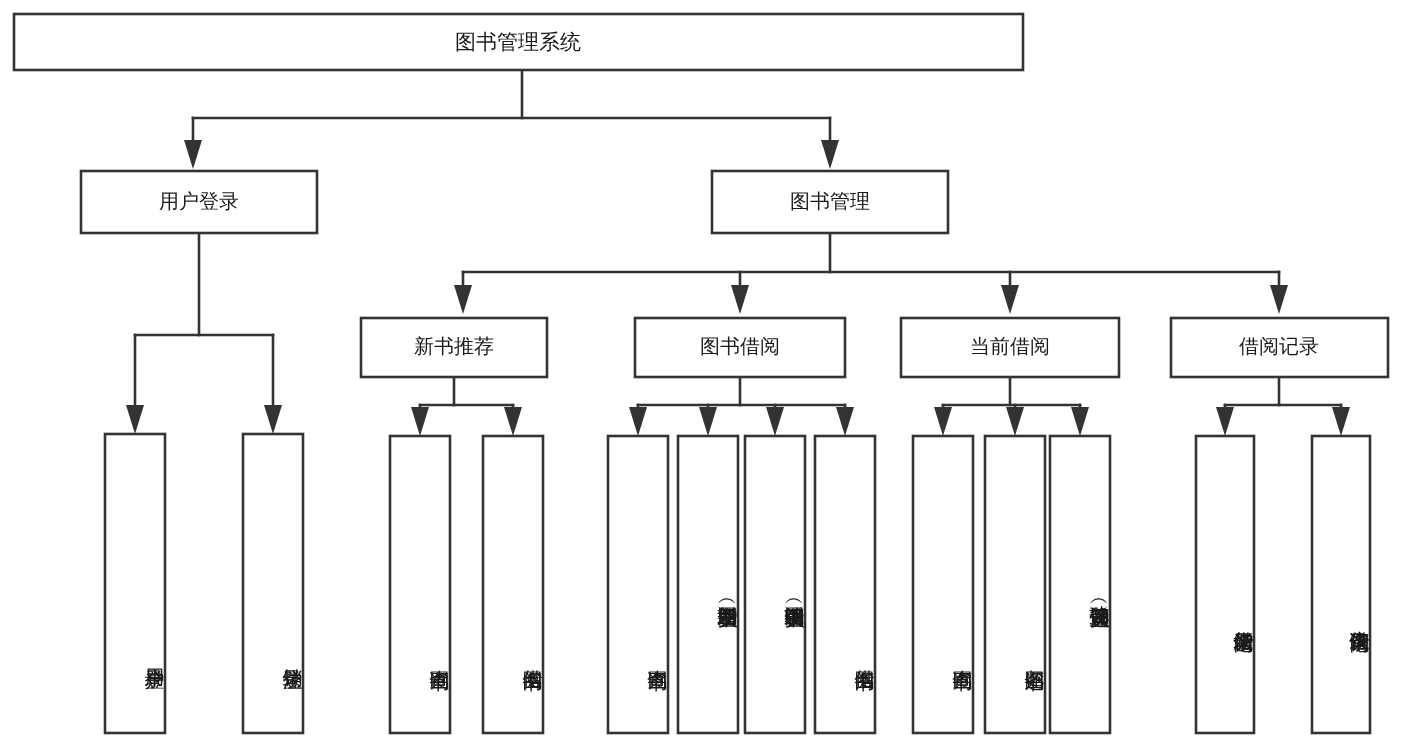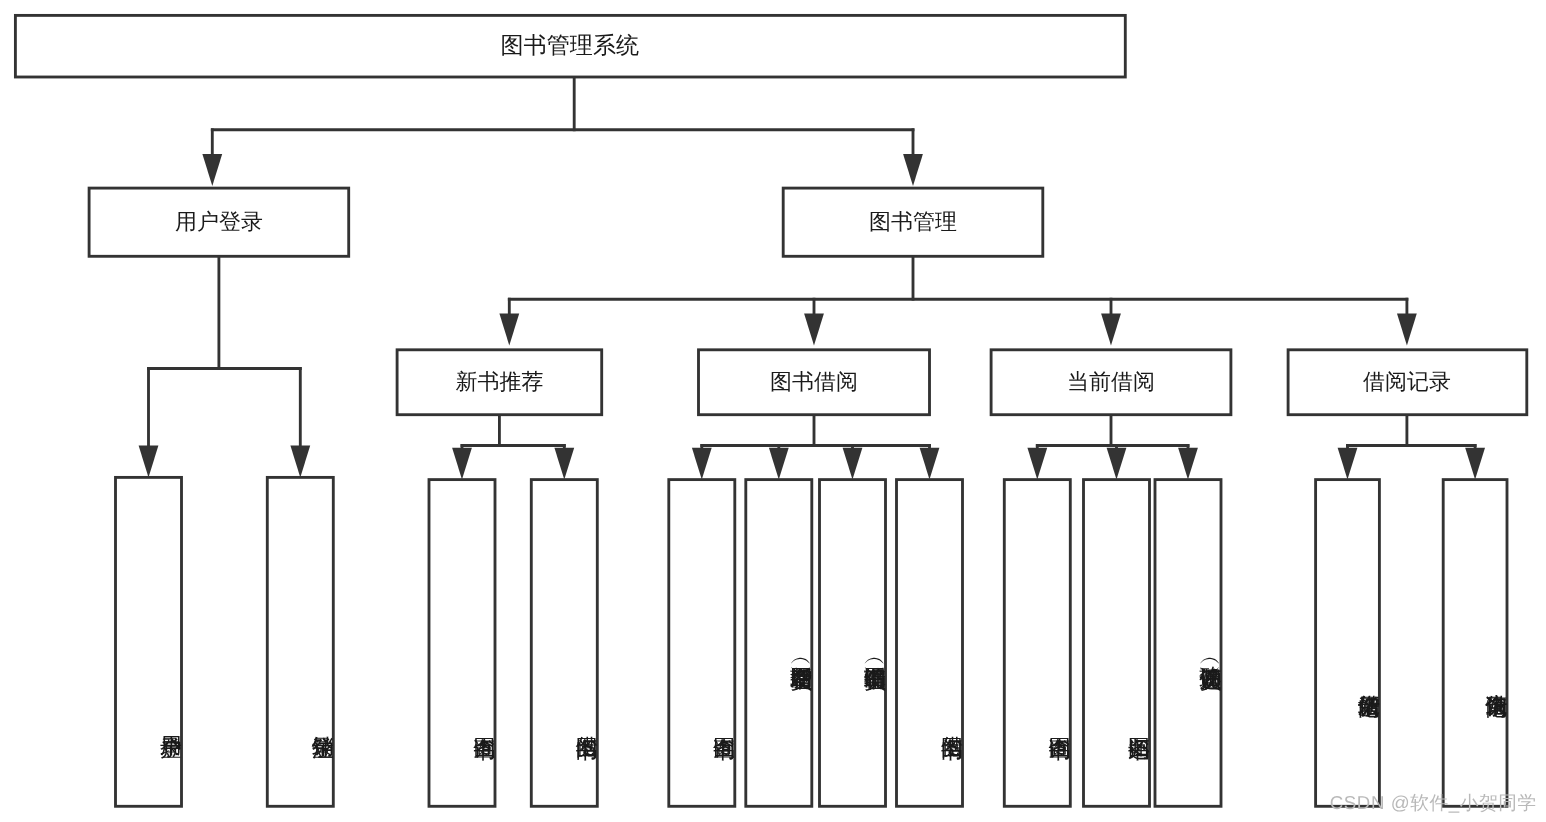--- a/index.html
+++ b/index.html
@@ -209,15 +209,14 @@
   <div class="leaf-label" style="left:608px; top:436px; width:60px; height:297px; padding-top:70px;">查询图书</div>
   <div class="leaf-label" style="left:678px; top:436px; width:60px; height:297px; padding-top:8px;">新增图书（管理员）</div>
   <div class="leaf-label" style="left:745px; top:436px; width:60px; height:297px; padding-top:8px;">编辑图书（管理员）</div>
   <div class="leaf-label" style="left:815px; top:436px; width:60px; height:297px; padding-top:70px;">借阅图书</div>
   <div class="leaf-label" style="left:913px; top:436px; width:60px; height:297px; padding-top:70px;">查询图书</div>
   <div class="leaf-label" style="left:985px; top:436px; width:60px; height:297px; padding-top:70px;">归还图书</div>
   <div class="leaf-label" style="left:1050px; top:436px; width:60px; height:297px; padding-top:8px;">确认归还（管理员）</div>
   <div class="leaf-label" style="left:1196px; top:436px; width:58px; height:297px; padding-top:32px;">新增借阅记录</div>
   <div class="leaf-label" style="left:1312px; top:436px; width:58px; height:297px; padding-top:32px;">查询借阅记录</div>
 
-  <div class="watermark">CSDN @软件_小贺同学</div>
 
 </div>
 
 </body></html>

